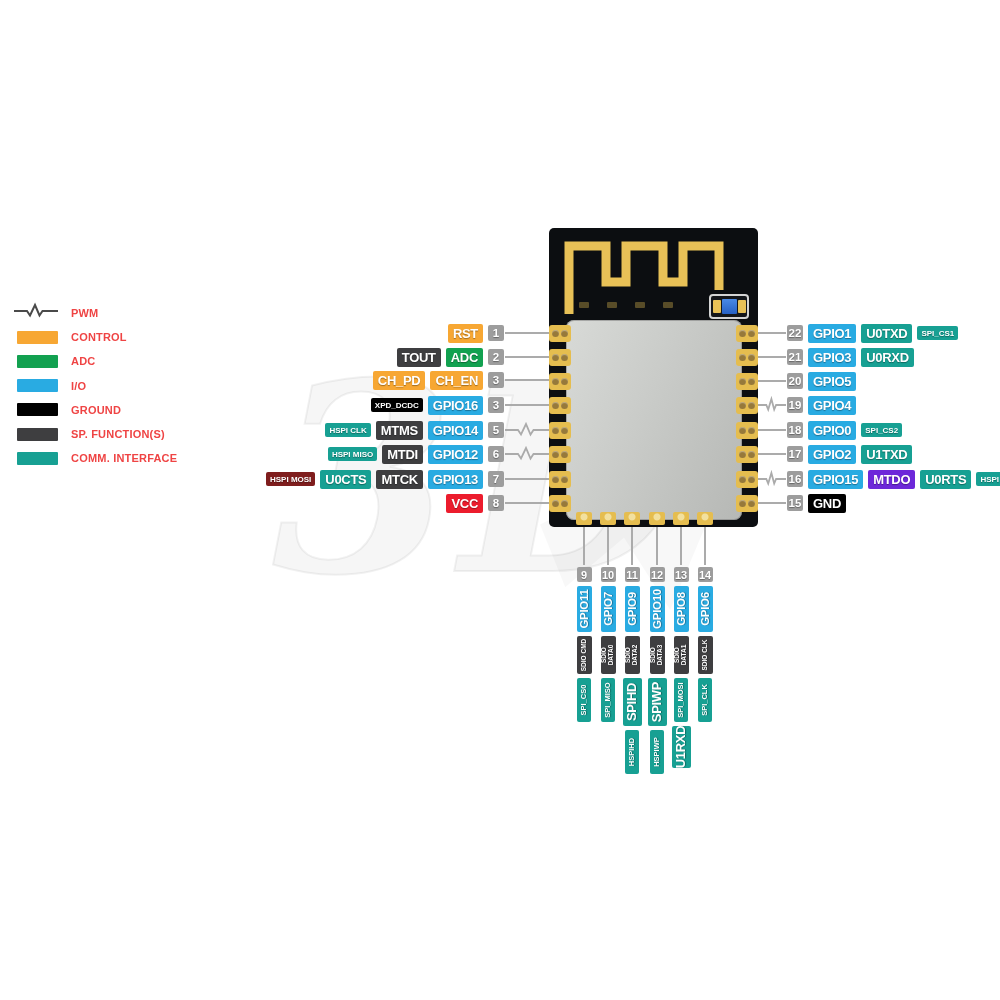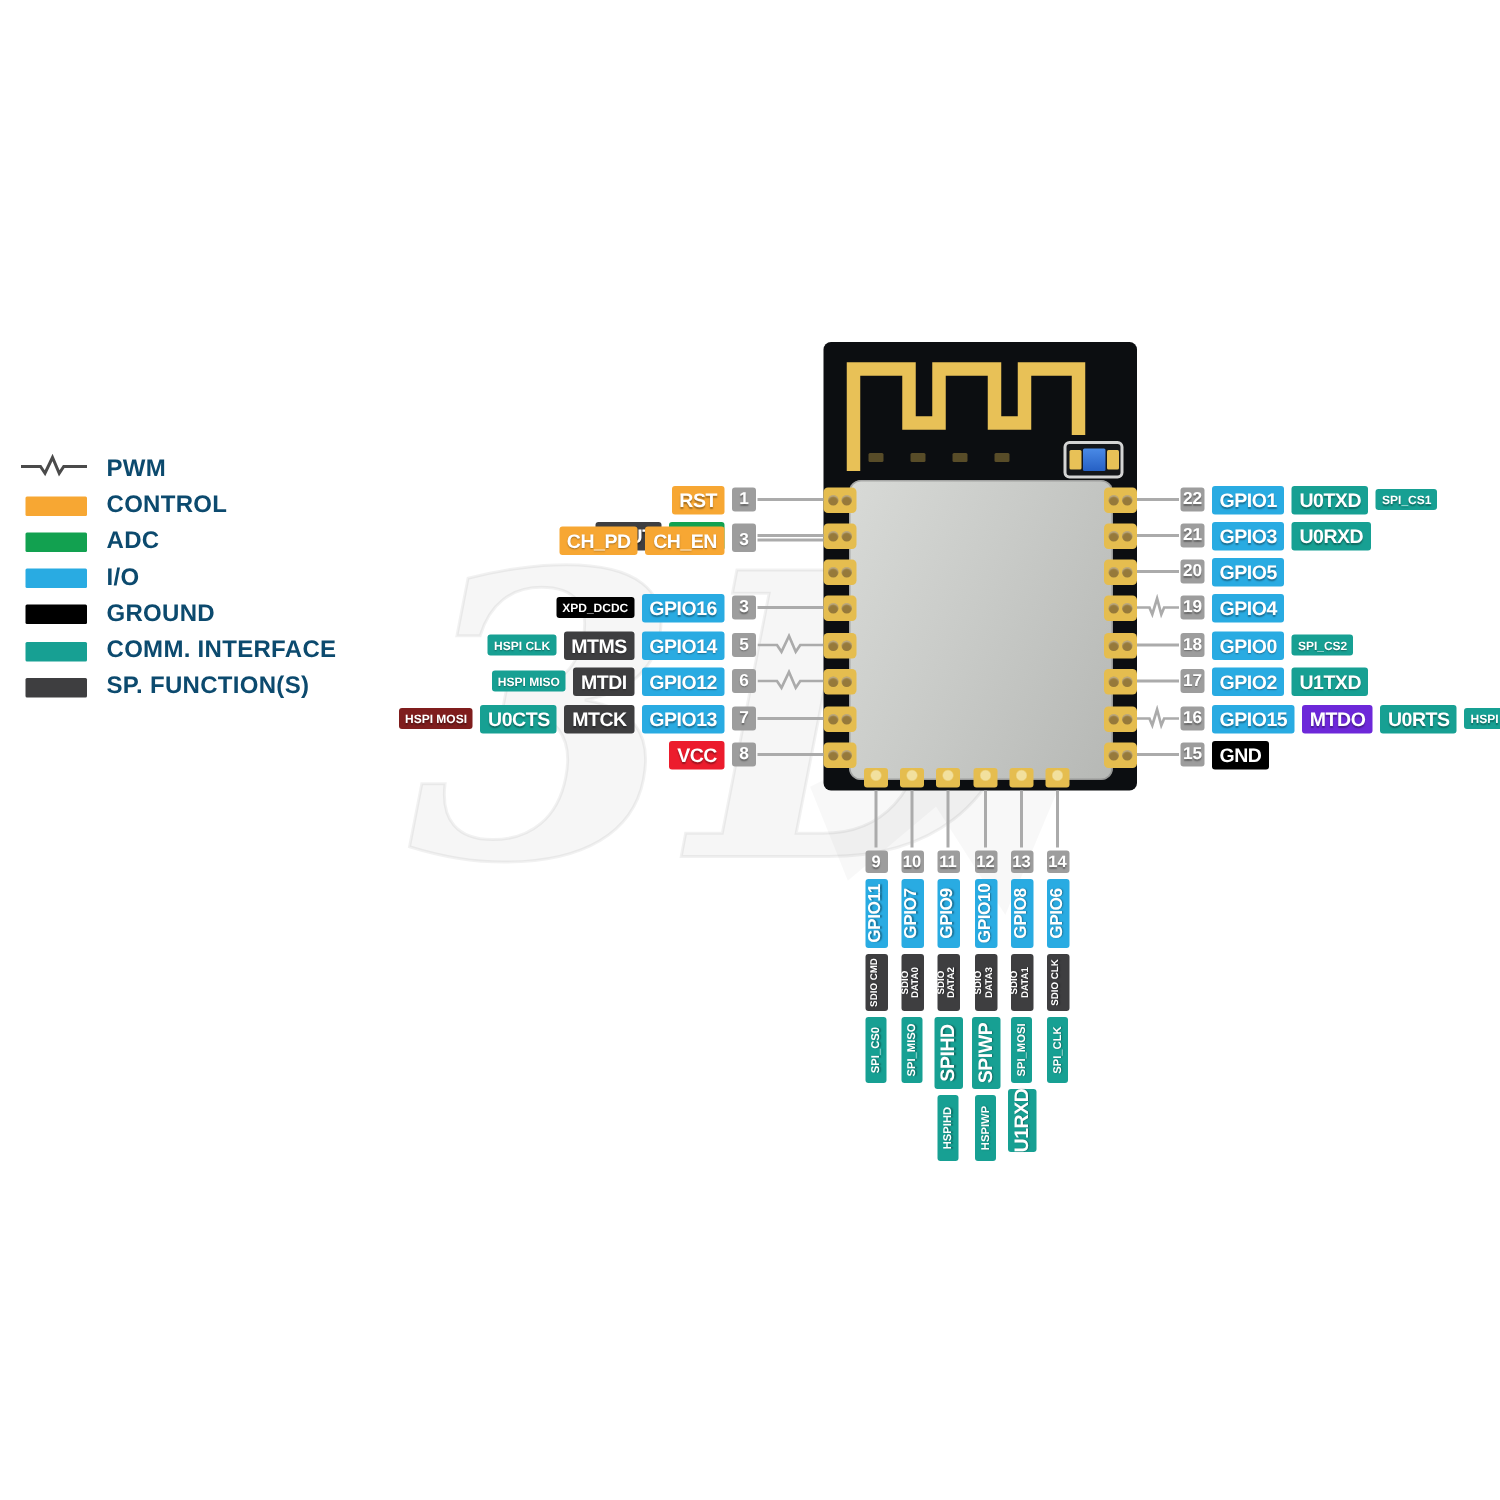--- a/index.html
+++ b/index.html
@@ -21,21 +21,21 @@
     background:rgba(0,0,0,0.028);
     clip-path:polygon(0 55%, 100% 0, 62% 100%, 40% 62%, 12% 88%);
     pointer-events:none;
   }
   
   .legend{position:absolute;left:8px;top:301px;}
   .lg-item{height:24.2px;display:flex;align-items:center;}
   .lg-swatch{width:50px;display:flex;align-items:center;justify-content:flex-end;}
   .lg-rect{width:41px;height:13px;border-radius:1px;}
   .lg-square{width:14px;height:14px;border-radius:1px;margin-right:3px;}
-  .lg-label{margin-left:13px;font-size:16px;font-weight:bold;color:#0c4a6e;letter-spacing:.2px;}
+  .lg-label{margin-left:13px;font-size:11px;font-weight:bold;color:#ef4444;letter-spacing:.2px;}
   
   .prow{position:absolute;height:20px;display:flex;align-items:center;}
   .prow.left{right:451px;}
   .prow.right{left:758px;}
   .chip{
     height:19px;padding:0 5px;border-radius:2px;color:#fff;font-weight:bold;
     font-size:13px;display:flex;align-items:center;justify-content:center;
     letter-spacing:-0.3px;text-shadow:0 1px 1px rgba(0,0,0,.35);white-space:nowrap;
   }
   .chip.small{height:14px;font-size:8px;padding:0 4px;letter-spacing:0;border-radius:2px;}
@@ -134,29 +134,29 @@
         <span class="lg-label">I/O</span>
       </div>
       <div class="lg-item">
         <div class="lg-swatch">
           <span class="lg-rect" style="background: rgb(0, 0, 0);"></span>
         </div>
         <span class="lg-label">GROUND</span>
       </div>
       <div class="lg-item">
         <div class="lg-swatch">
+          <span class="lg-rect" style="background: rgb(62, 62, 64);"></span>
+        </div>
+        <span class="lg-label">SP. FUNCTION(S)</span>
+      </div>
+      <div class="lg-item">
+        <div class="lg-swatch">
           <span class="lg-rect" style="background: rgb(23, 160, 147);"></span>
         </div>
         <span class="lg-label">COMM. INTERFACE</span>
-      </div>
-      <div class="lg-item">
-        <div class="lg-swatch">
-          <span class="lg-rect" style="background: rgb(62, 62, 64);"></span>
-        </div>
-        <span class="lg-label">SP. FUNCTION(S)</span>
       </div>
     </div>
 
   <div class="pcb">
     <svg class="antenna" width="209" height="100" viewBox="0 0 209 100">
       <polyline points="20,86 20,18 57,18 57,54 77,54 77,18 114,18 114,54 134,54 134,18 170,18 170,62" fill="none" stroke="#E8C157" stroke-width="9" stroke-linejoin="miter"></polyline>
     </svg>
     <div class="ant-dot" style="left:30px;top:74px;width:10px;"></div>
     <div class="ant-dot" style="left:58px;top:74px;width:10px;"></div>
     <div class="ant-dot" style="left:86px;top:74px;width:10px;"></div>
@@ -248,21 +248,21 @@
         <div class="chip" style="background: rgb(247, 167, 51);">RST</div>
         <div class="num" style="background: rgb(157, 157, 157);">1</div>
         <div class="hline" style="width: 44px;"></div>
       </div>
       <div class="prow left" style="top: 347px;">
         <div class="chip" style="background: rgb(62, 62, 64);">TOUT</div>
         <div class="chip" style="background: rgb(18, 161, 80);">ADC</div>
         <div class="num" style="background: rgb(157, 157, 157);">2</div>
         <div class="hline" style="width: 44px;"></div>
       </div>
-      <div class="prow left" style="top: 350px; padding-left: 24px;">
+      <div class="prow left" style="top: 370px; padding-left: 24px;">
         <div class="chip" style="background: rgb(247, 167, 51);">CH_PD</div>
         <div class="chip" style="background: rgb(247, 167, 51);">CH_EN</div>
         <div class="num" style="background: rgb(157, 157, 157);">3</div>
         <div class="hline" style="width: 44px;"></div>
       </div>
       <div class="prow left" style="top: 395px;">
         <div class="chip small" style="background: #000000;">XPD_DCDC</div>
         <div class="chip" style="background: rgb(41, 171, 226);">GPIO16</div>
         <div class="num" style="background: rgb(157, 157, 157);">3</div>
         <div class="hline" style="width: 44px;"></div>

